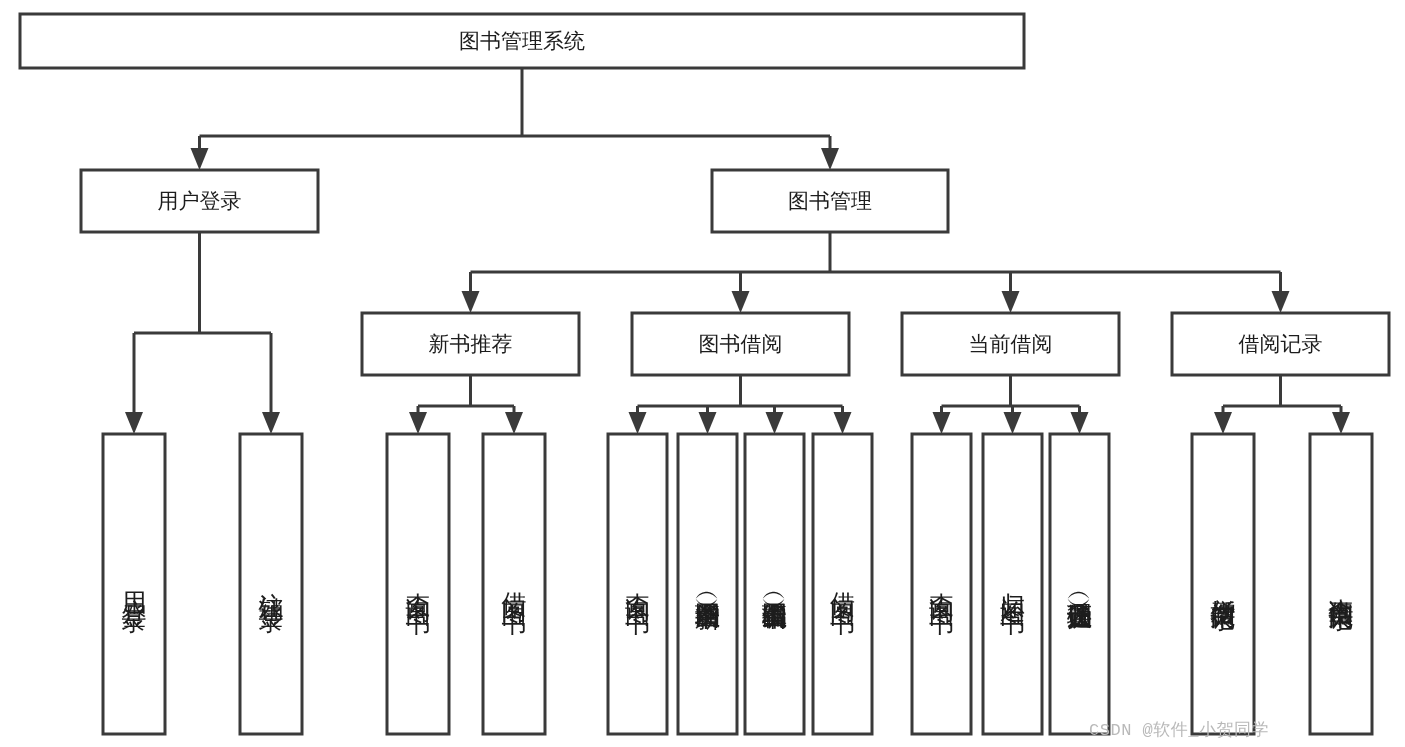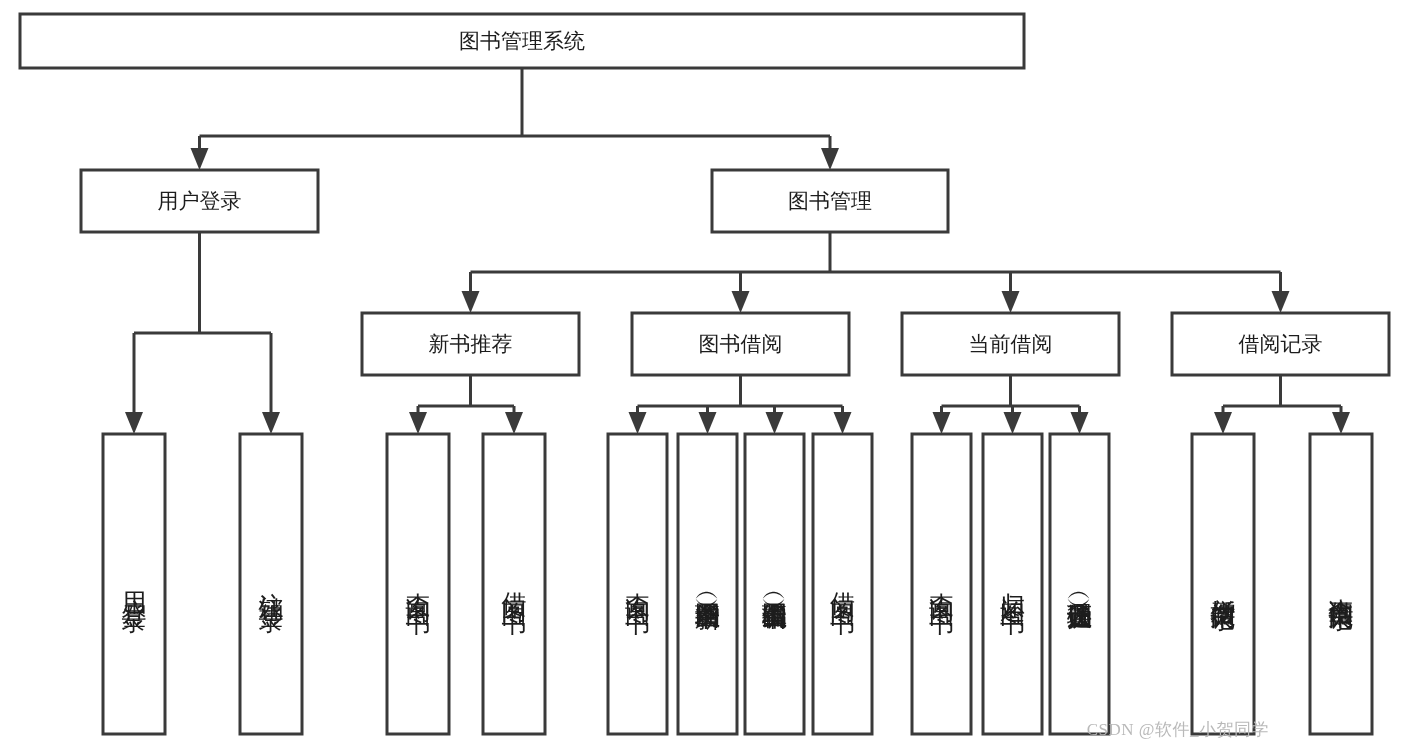--- a/index.html
+++ b/index.html
@@ -47,21 +47,21 @@
     font-family: "DejaVu Sans", "Liberation Sans", sans-serif;
     font-size: 21px;
     fill: #1d1d1d;
     text-anchor: middle;
     dominant-baseline: middle;
   }
   .watermark {
     position: absolute;
     right: 12px;
     bottom: 6px;
-    font-family: Liberation Serif, serif;
+    font-family: Liberation Mono, monospace;
     font-size: 17px;
     color: #b9b9b9;
     letter-spacing: 0.5px;
     white-space: nowrap;
     pointer-events: none;
   }
   .vlabel {
     position: absolute;
     display: flex;
     align-items: center;

